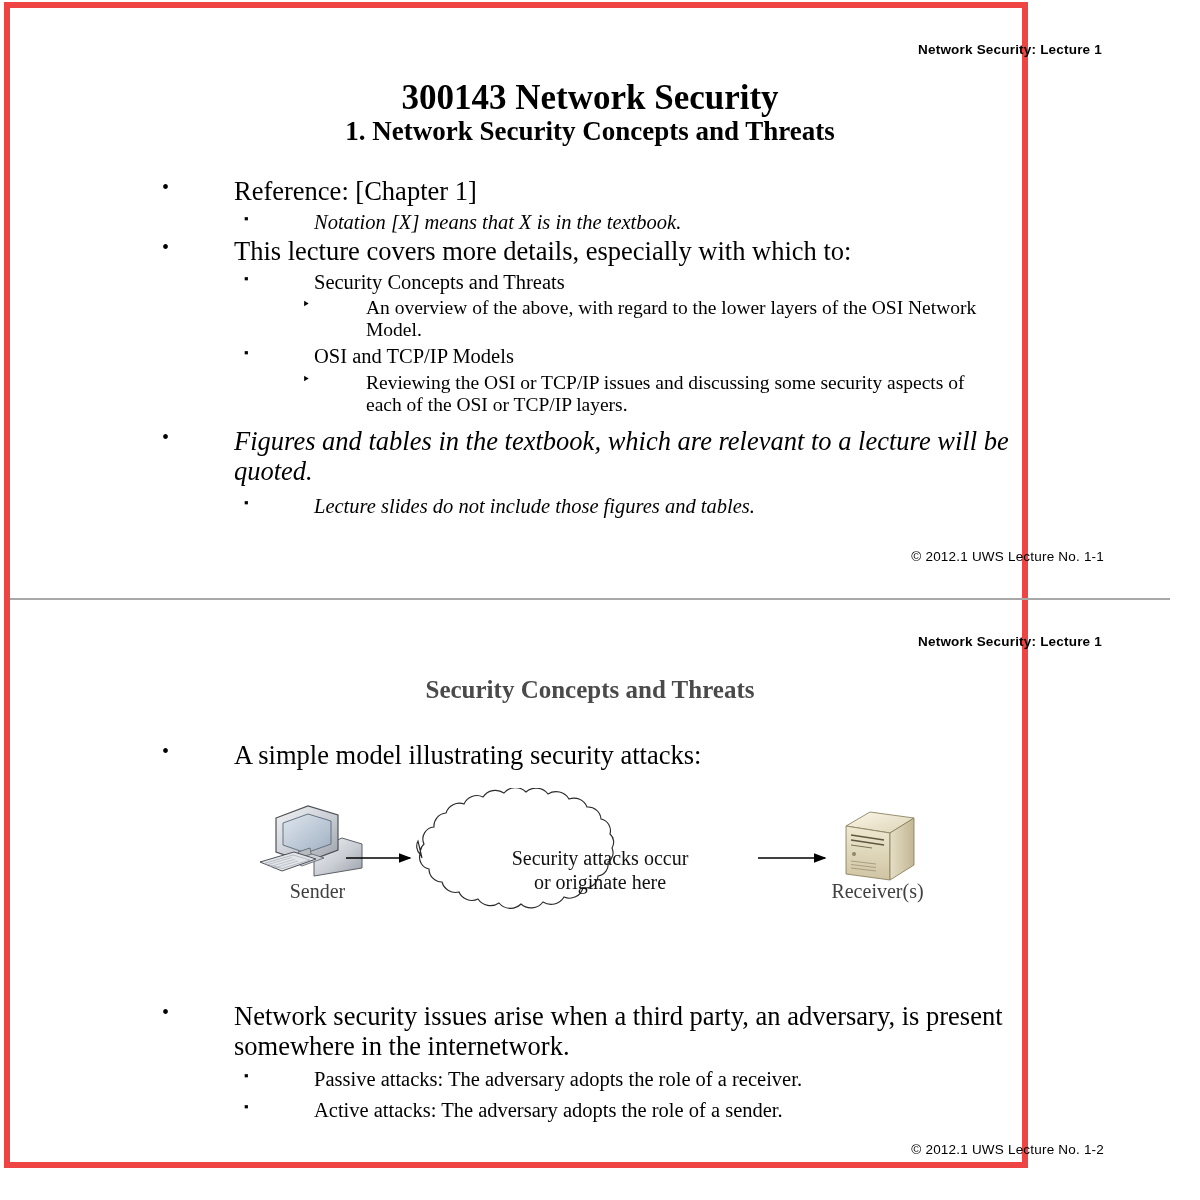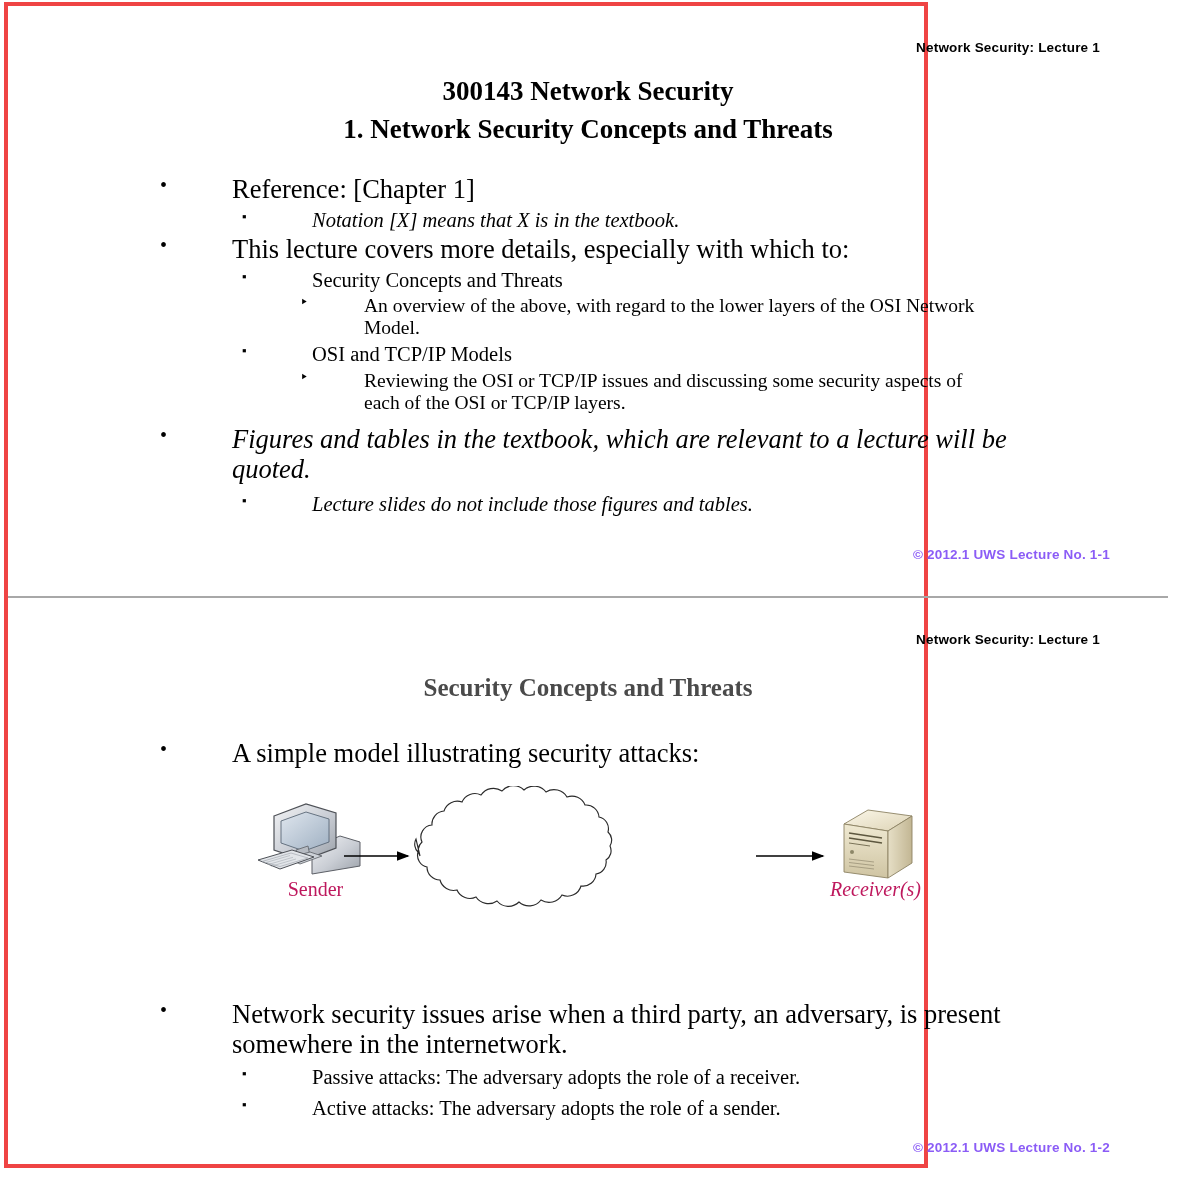--- a/index.html
+++ b/index.html
@@ -11,23 +11,23 @@
     width: 1200px;
     height: 1200px;
     font-family: "Liberation Serif", "DejaVu Serif", serif;
     color: #000000;
     overflow: hidden;
   }
   .page-frame {
     position: absolute;
     left: 4px;
     top: 2px;
-    width: 924px;
+    width: 1024px;
     height: 1166px;
-    border: 4px solid #ef4444;
+    border: 6px solid #ef4444;
     box-sizing: border-box;
     background: #ffffff;
   }
   .slide {
     position: absolute;
     left: 0;
     width: 1160px;
     box-sizing: border-box;
   }
   .slide-1 { top: 0; height: 590px; }
@@ -47,40 +47,40 @@
     top: 34px;
     font-family: "Liberation Sans", "DejaVu Sans", sans-serif;
     font-weight: bold;
     font-size: 13.5px;
     letter-spacing: 0.2px;
     color: #000000;
     white-space: nowrap;
   }
   .slide-footer {
     position: absolute;
-    right: 58px;
+    right: 66px;
     font-family: "Liberation Sans", "DejaVu Sans", sans-serif;
-    font-weight: bold;
+    font-weight: normal;
     font-size: 13.5px;
     letter-spacing: 0.2px;
-    color: #8b5cf6;
+    color: #000000;
     white-space: nowrap;
   }
   .slide-1 .slide-footer { top: 541px; }
   .slide-2 .slide-footer { top: 542px; }
 
   .title-main {
     position: absolute;
     left: 0;
     width: 1160px;
     text-align: center;
     font-weight: bold;
     color: #000000;
   }
-  .title-1a { top: 70px; font-size: 27px; }
+  .title-1a { top: 70px; font-size: 35px; }
   .title-1b { top: 108px; font-size: 27px; }
 
   .title-2 {
     position: absolute;
     left: 0;
     top: 76px;
     width: 1160px;
     text-align: center;
     font-weight: bold;
     font-size: 25px;
@@ -123,26 +123,26 @@
   .diagram {
     position: absolute;
     left: 240px;
     top: 188px;
     width: 700px;
     height: 205px;
   }
   .dg-label {
     position: absolute;
     font-size: 20px;
-    color: #be185d;
+    color: #404040;
     white-space: nowrap;
     text-align: center;
   }
   .lbl-sender { left: 0px; top: 92px; width: 135px; }
-  .lbl-receiver { left: 555px; top: 92px; width: 145px; font-style: italic; }
+  .lbl-receiver { left: 555px; top: 92px; width: 145px; }
   .lbl-internetwork { left: 205px; top: 172px; width: 290px; }
 
   .cloud-text {
     position: absolute;
     left: 215px;
     top: 58px;
     width: 270px;
     text-align: center;
     font-size: 20px;
     line-height: 1.22;
@@ -326,20 +326,24 @@
           <path d="M601,52 L634,57" stroke="#5d573f" stroke-width="1.5"></path>
           <path d="M601,57 L622,60" stroke="#7a7358" stroke-width="1"></path>
           <circle cx="604" cy="66" r="2" fill="#8d8768"></circle>
 
           <path d="M601,73 L626,76" stroke="#9a9277" stroke-width="0.8"></path>
           <path d="M601,76.5 L626,79.5" stroke="#9a9277" stroke-width="0.8"></path>
           <path d="M601,80 L626,83" stroke="#9a9277" stroke-width="0.8"></path>
         </g>
       </svg>
 
+      <div class="cloud-text">
+        <span>Security attacks occur</span><br>
+        <span>or originate here</span>
+      </div>
 
       <div class="dg-label lbl-sender">Sender</div>
 
       <div class="dg-label lbl-receiver">Receiver(s)</div>
 
     </div>
 
     <div class="bullets" style="top:399px;">
 
       <div class="b-row lvl1">

